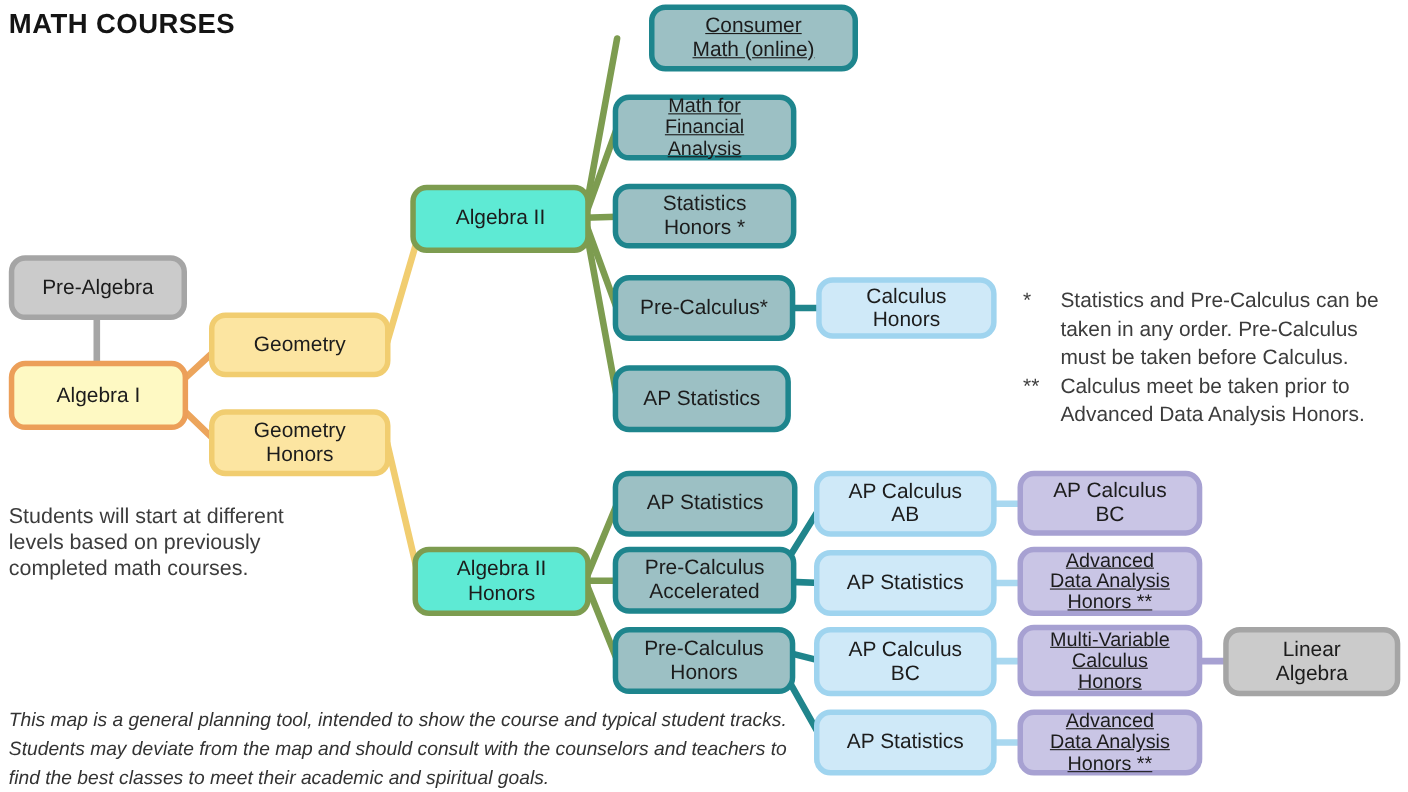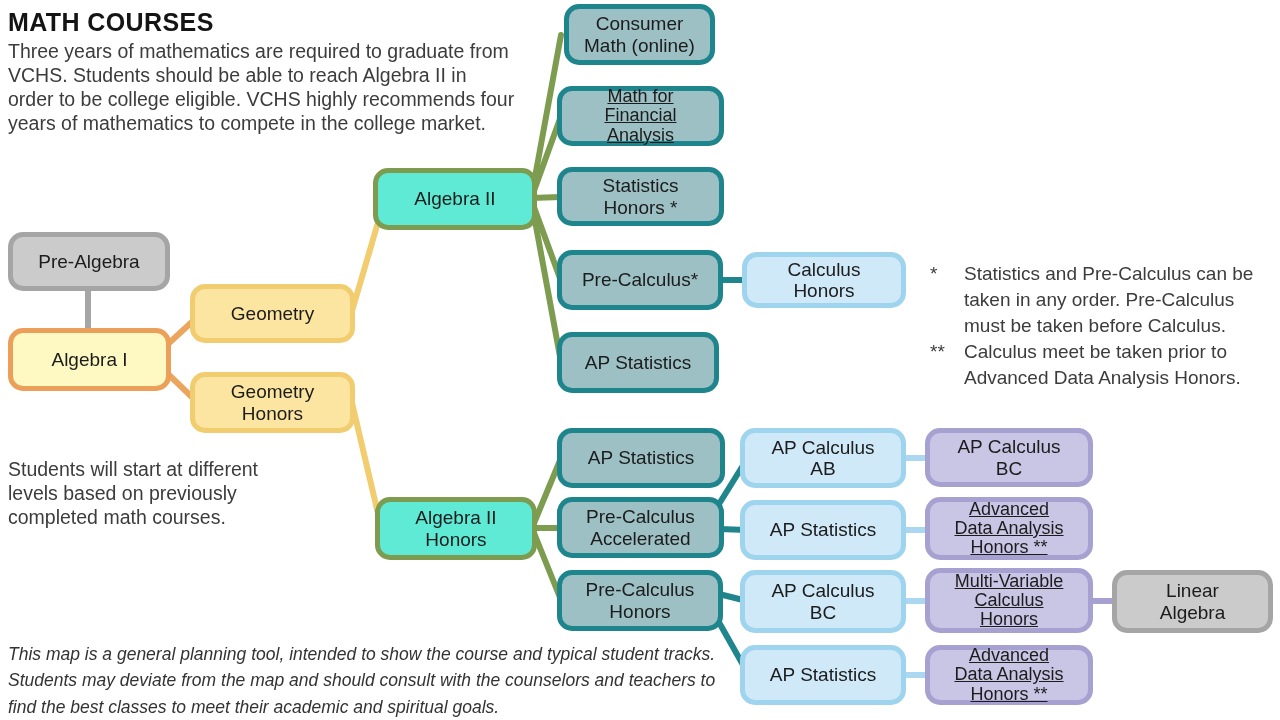--- a/index.html
+++ b/index.html
@@ -82,21 +82,20 @@
     <line class="e-teal" x1="719" y1="594" x2="747" y2="601"></line>
     <line class="e-teal" x1="716" y1="617" x2="747" y2="672"></line>
     <line class="e-blue" x1="903" y1="458" x2="929" y2="458"></line>
     <line class="e-blue" x1="903" y1="530" x2="929" y2="530"></line>
     <line class="e-blue" x1="903" y1="601" x2="929" y2="601"></line>
     <line class="e-blue" x1="903" y1="675" x2="929" y2="675"></line>
     <line class="e-purple" x1="1091" y1="601" x2="1115" y2="601"></line>
   </svg>
 
   <div class="page-title">MATH COURSES</div>
-  <div class="intro">Three years of mathematics are required to graduate from VCHS. Students should be able to reach Algebra II in order to be college eligible.  VCHS highly recommends four years of mathematics to compete in the college market.</div>
   <div class="start-note">Students will start at different levels based on previously completed math courses.</div>
 
   <div class="footnotes">
     <div class="footnote">
       <div class="fn-marker">*</div>
       <div class="fn-text">Statistics and Pre-Calculus can be taken in any order. Pre-Calculus must be taken before Calculus.</div>
     </div>
     <div class="footnote">
       <div class="fn-marker">**</div>
       <div class="fn-text">Calculus meet be taken prior to Advanced Data Analysis Honors.</div>
@@ -110,21 +109,21 @@
 
   <div class="node c-gray" style="left:8px;    top:232px; width:162px; height:59px;">Pre-Algebra</div>
   <div class="node c-orange" style="left:8px;    top:328px; width:163px; height:63px;">Algebra I</div>
   <div class="node c-yellow" style="left:190px;  top:284px; width:165px; height:59px;">Geometry</div>
   <div class="node c-yellow" style="left:190px;  top:372px; width:165px; height:61px;">Geometry
 Honors</div>
   <div class="node c-green" style="left:373px;  top:168px; width:164px; height:62px;">Algebra II</div>
   <div class="node c-green" style="left:375px;  top:497px; width:162px; height:63px;">Algebra II
 Honors</div>
 
-  <div class="node c-teal" style="left:564px;  top:4px;   width:151px; height:61px;">Consumer
+  <div class="node c-teal" style="left:590px;  top:4px;   width:190px; height:61px;text-decoration:underline;">Consumer
 Math (online)</div>
   <div class="node c-teal lines3" style="left:557px; top:86px; width:167px; height:60px;">Math for
 Financial
 Analysis</div>
   <div class="node c-teal" style="left:557px;  top:167px; width:167px; height:59px;">Statistics
 Honors *</div>
   <div class="node c-teal" style="left:557px;  top:250px; width:166px; height:60px;">Pre-Calculus*</div>
   <div class="node c-teal" style="left:557px;  top:332px; width:162px; height:61px;">AP Statistics</div>
   <div class="node c-blue" style="left:742px;  top:252px; width:164px; height:56px;">Calculus
 Honors</div>

